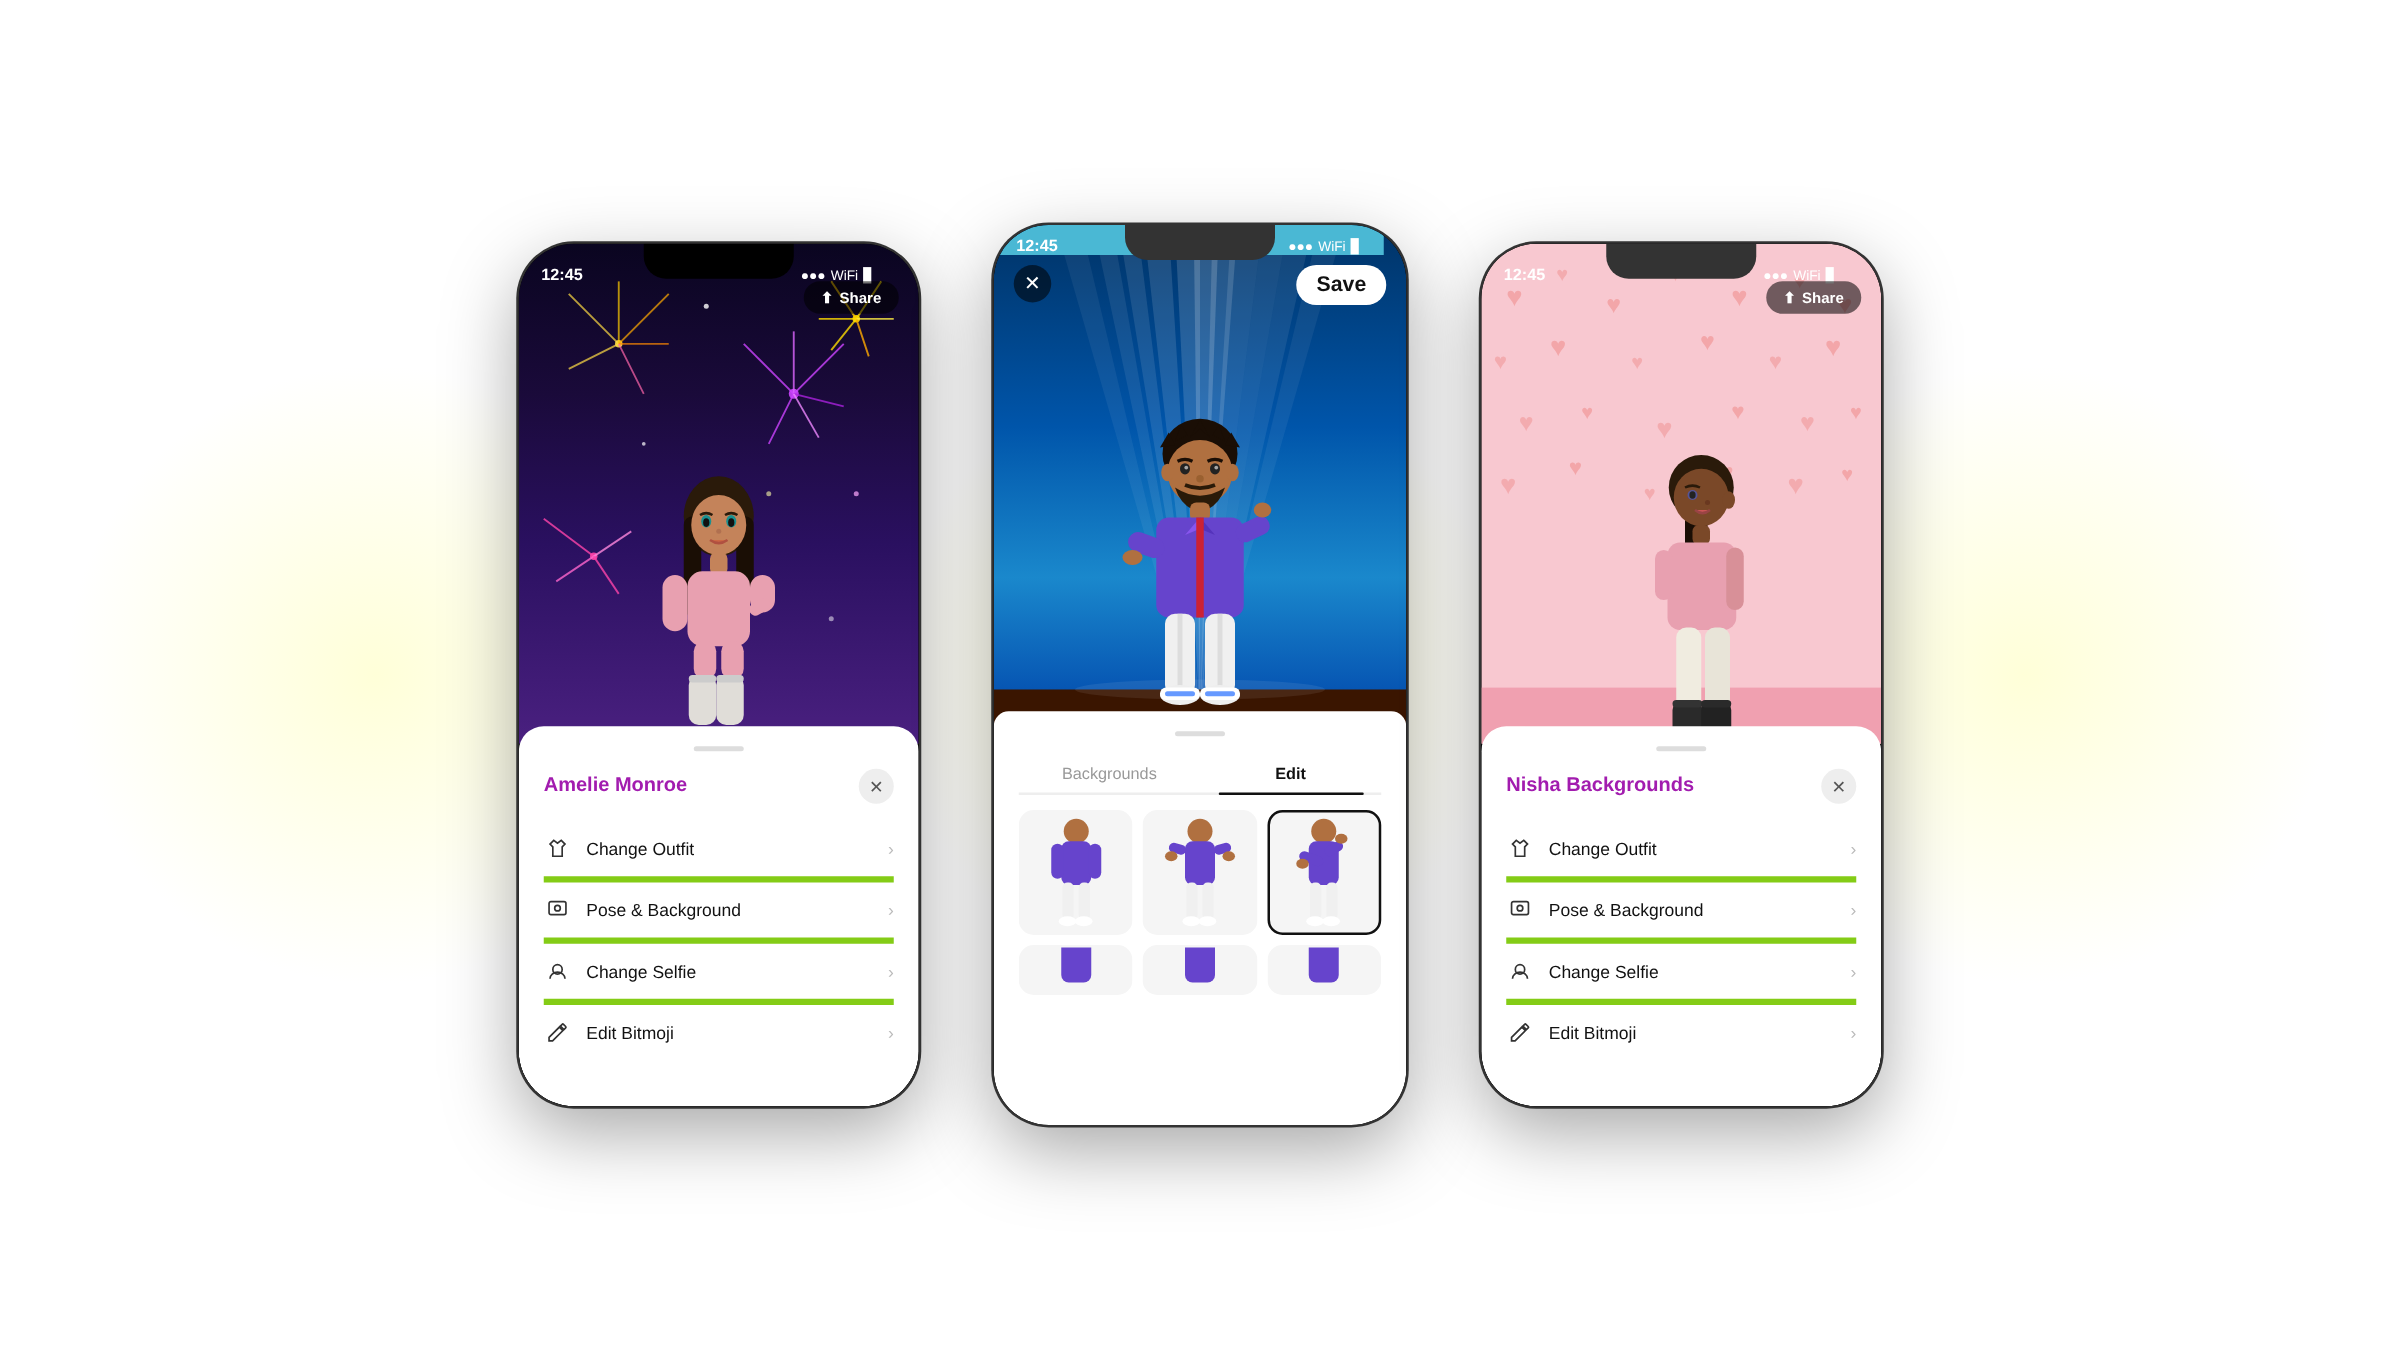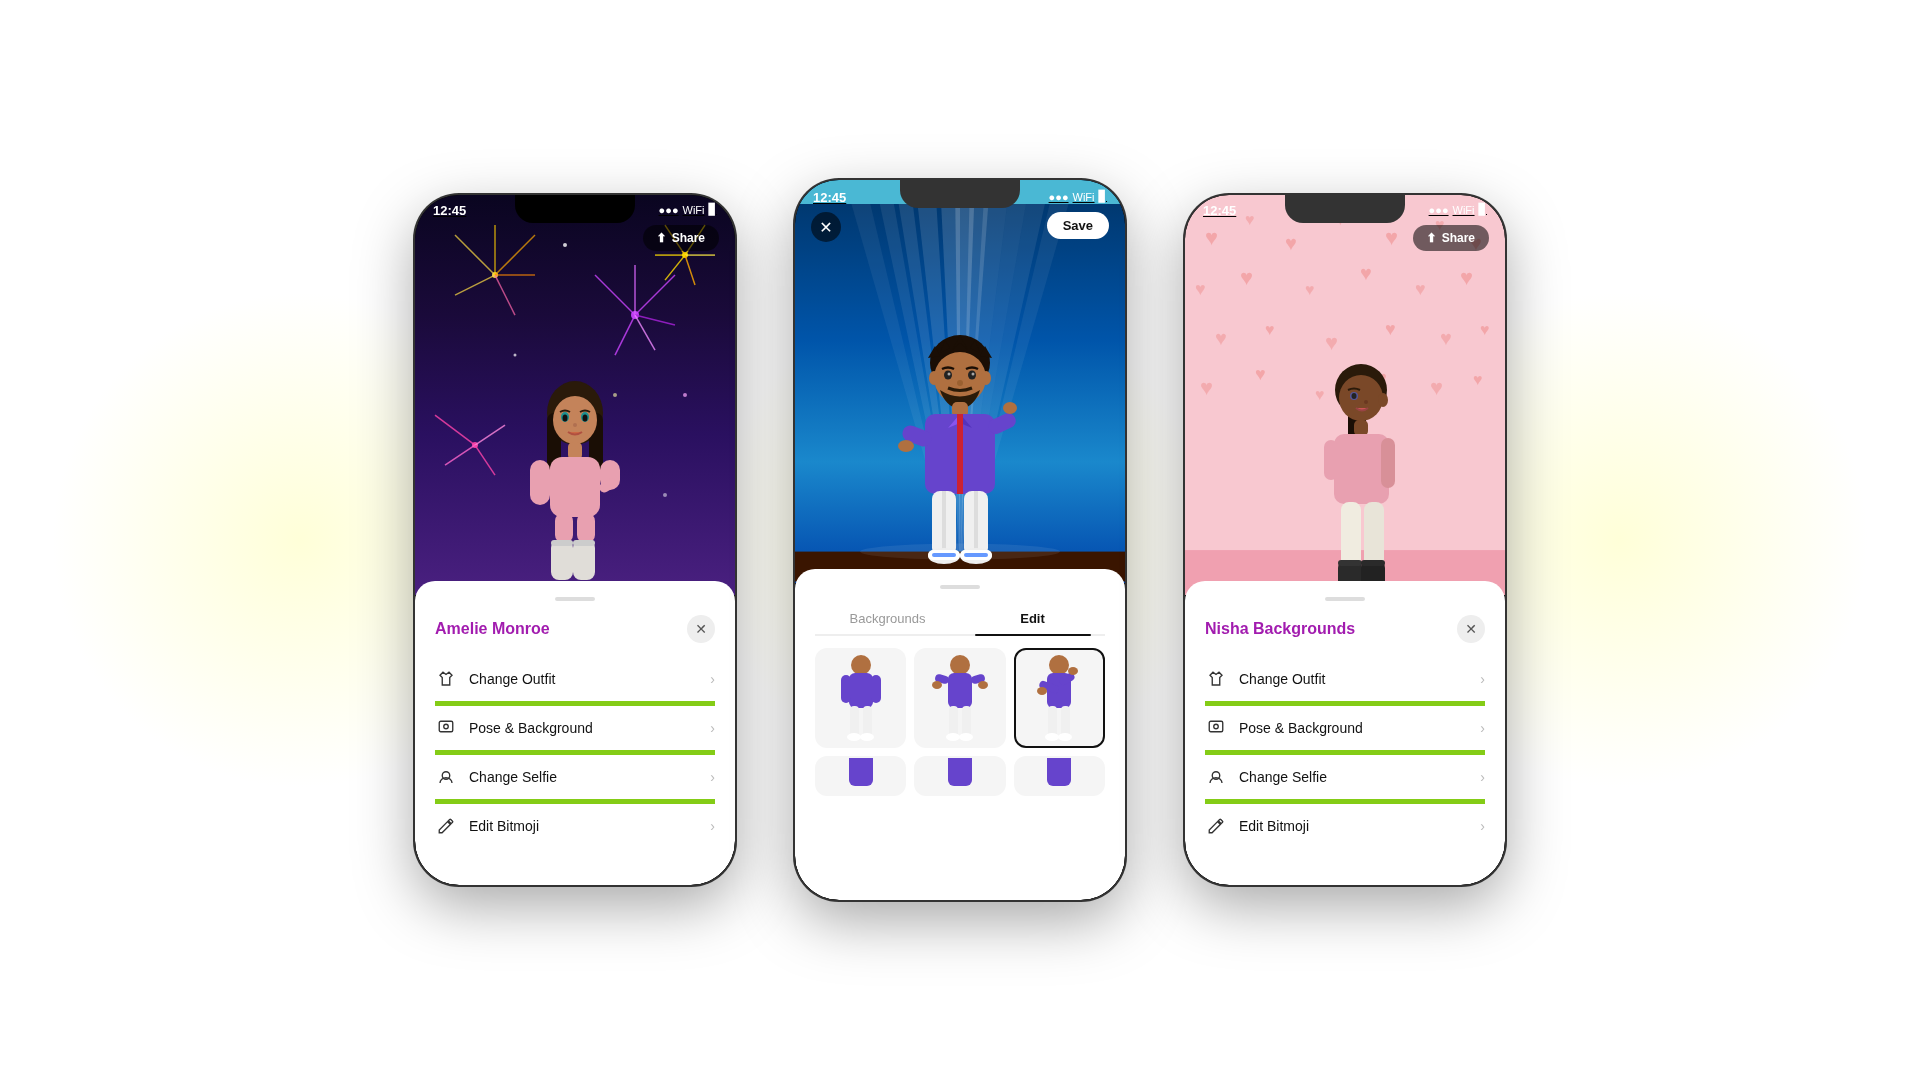--- a/index.html
+++ b/index.html
@@ -80,28 +80,27 @@
       background: #000;
       border-radius: 0 0 18px 18px;
       z-index: 20;
     }
 
     
     .status-bar {
       position: absolute;
       top: 8px;
       left: 0;
-      right: 0;
+      right: 18px;
       height: 24px;
       display: flex;
-      align-items: flex-start;
+      align-items: flex-end;
       justify-content: space-between;
       padding: 0 18px;
       z-index: 15;
-      text-decoration: underline;
     }
     .status-time {
       font-size: 13px;
       font-weight: 600;
       color: #fff;
     }
     .status-icons {
       display: flex;
       align-items: center;
       gap: 4px;
@@ -306,21 +305,21 @@
       align-items: center;
       gap: 5px;
     }
     .save-btn {
       right: 16px;
       background: #fff;
       color: #111;
       border: none;
       border-radius: 20px;
       padding: 6px 16px;
-      font-size: 13px;
+      font-size: 17px;
       font-weight: 700;
       cursor: pointer;
     }
     .close-btn-top {
       left: 16px;
       background: rgba(0,0,0,0.55);
       color: #fff;
       border: none;
       border-radius: 50%;
       width: 30px;
@@ -600,21 +599,21 @@
           <span>▊</span>
         </div>
       </div>
 
       <button class="top-action-btn close-btn-top">
         ✕
       </button>
 
       <button class="top-action-btn save-btn">Save</button>
 
-      <div class="bottom-panel" style="height:46%;">
+      <div class="bottom-panel" style="height:46%;border-radius:12px;">
         <div class="panel-handle"></div>
 
         <div class="tab-bar">
           <div class="tab">
             <span>Backgrounds</span>
           </div>
           <div class="tab active">
             <span>Edit</span>
           </div>
         </div>

